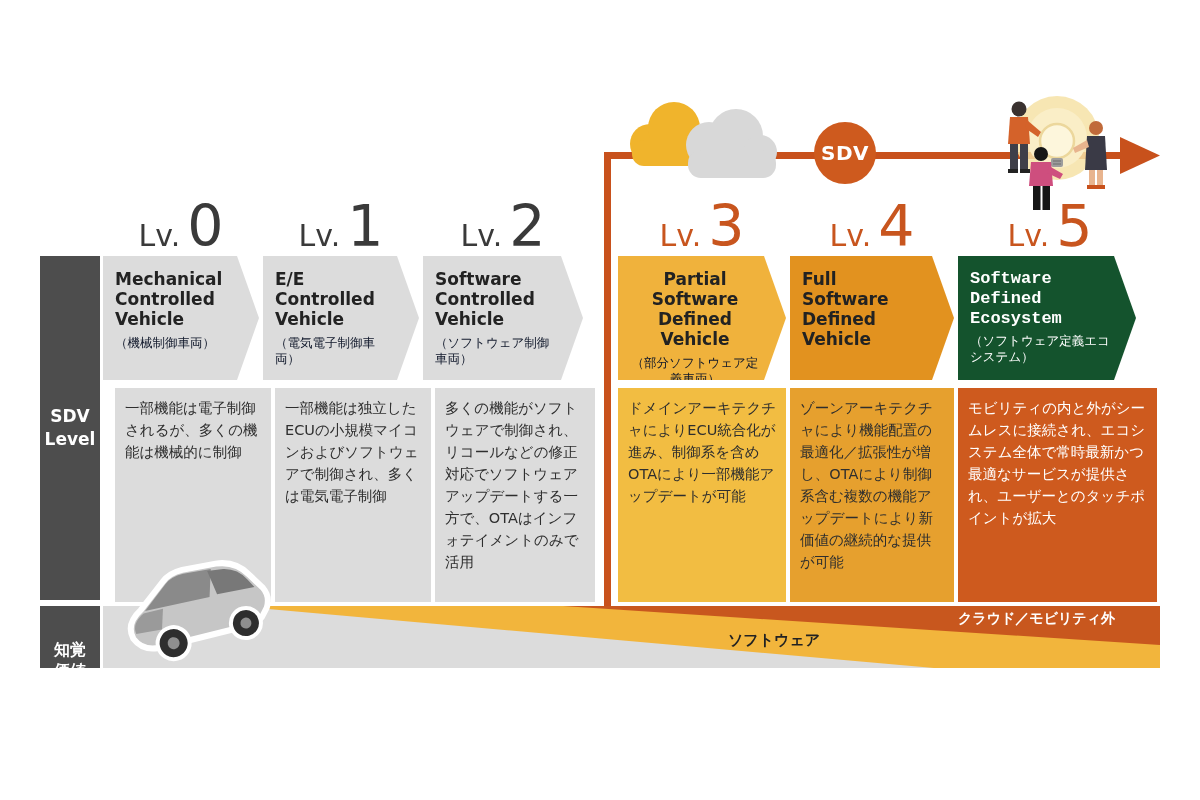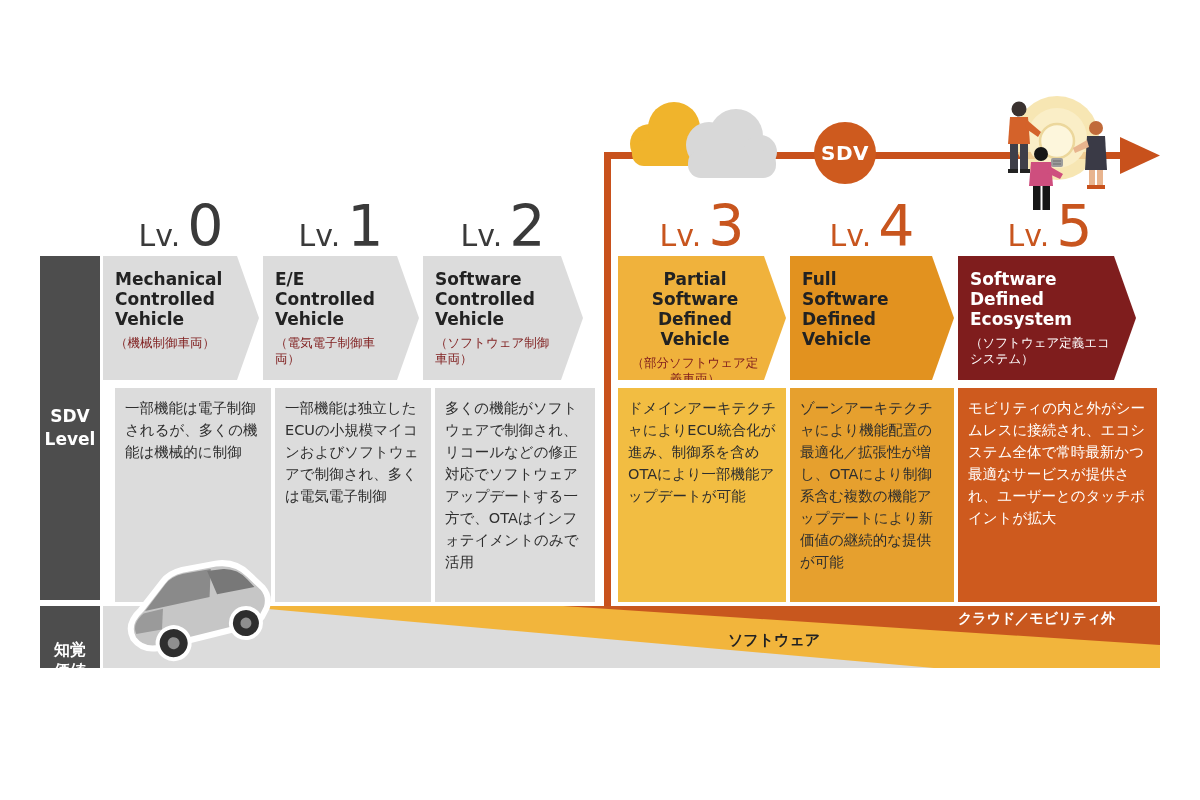--- a/index.html
+++ b/index.html
@@ -20,28 +20,28 @@
     display:flex; align-items:baseline; justify-content:center; gap:7px; }
   .lvl-label .pfx { font-size:30px; color:#3a3a3a; }
   .lvl-label .num { font-size:57px; line-height:1; color:#3a3a3a; }
   .lvl-label.hot .pfx, .lvl-label.hot .num { color:#c8551e; }
   .ll0{left:116px} .ll1{left:276px} .ll2{left:438px} .ll3{left:637px} .ll4{left:807px} .ll5{left:985px}
 
   
   .head { position:absolute; top:256px; height:124px; z-index:4; padding:13px 26px 0 12px;
     clip-path:polygon(0 0, calc(100% - 22px) 0, 100% 50%, calc(100% - 22px) 100%, 0 100%); }
   .head .ttl { font-weight:bold; font-size:17px; line-height:1.18; color:#222; }
-  .head .sub { font-size:12.5px; line-height:1.25; color:#7f1d1d; margin-top:6px; }
+  .head .sub { font-size:12.5px; line-height:1.25; color:#0f172a; margin-top:6px; }
   .c0{left:103px;width:156px} .c1{left:263px;width:156px} .c2{left:423px;width:160px}
   .c3{left:618px;width:168px} .c4{left:790px;width:164px}
   .head.c5{left:958px;width:178px} .body.c5{left:958px;width:199px}
   .head.c0,.head.c1,.head.c2 { background:#dcdcdc; }
   .head.c3 { background:#f0b23c;text-align:center; }
   .head.c4 { background:#e2921f; }
-  .head.c5 { background:#7f1d1d; }
+  .head.c5 { background:#14532d;font-family:Liberation Mono, monospace; }
   .head.c5 .ttl, .head.c5 .sub { color:#fff; }
 
   
   .body { position:absolute; top:388px; height:214px; z-index:4; padding:9px 8px 0 10px;
     font-size:14.5px; line-height:1.52; color:#2e2e2e; letter-spacing:0; }
   .body.c0,.body.c1,.body.c2 { background:#dcdcdc;margin-left:12px; }
   .body.c3 { background:#f2bd42; }
   .body.c4 { background:#e6a02e; }
   .body.c5 { background:#ce5a1e; color:#ffffff; }
 

